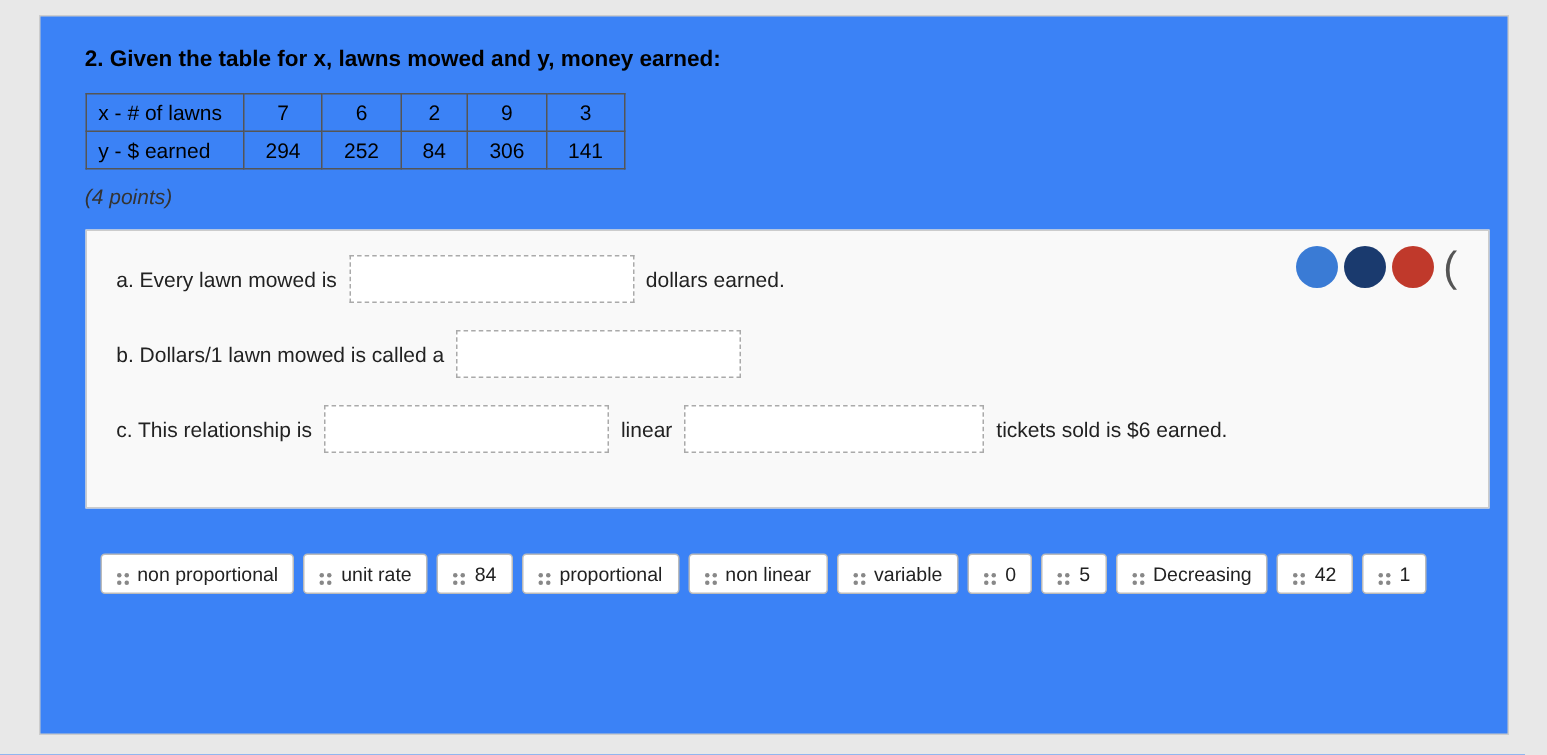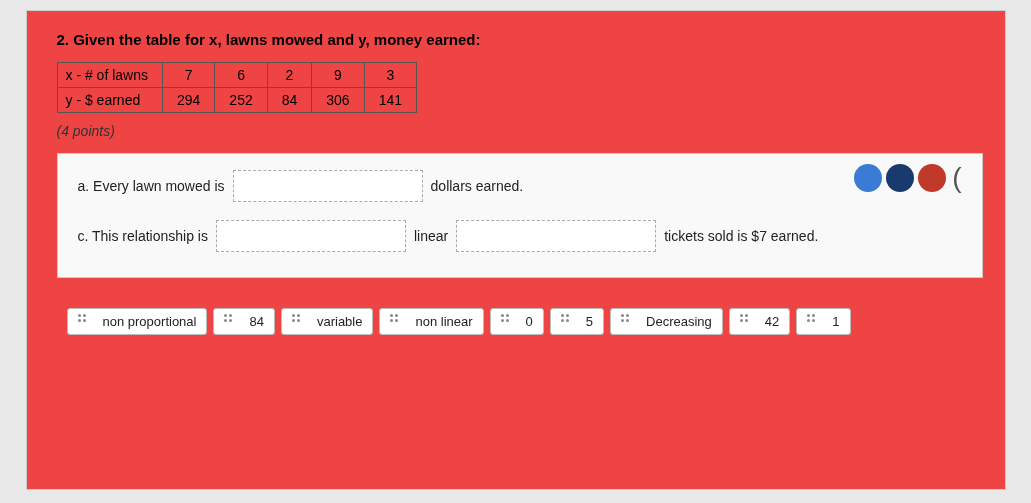--- a/index.html
+++ b/index.html
@@ -8,24 +8,24 @@
       font-family: Arial, sans-serif;
       font-size: 14px;
       width: 1031px;
       min-height: 503px;
       display: flex;
       align-items: flex-start;
       justify-content: center;
       padding: 10px;
     }
     .page {
-      background: #ef4444;
+      background: #3b82f6;
       width: 980px;
       min-height: 480px;
-      padding: 20px 22px 20px 30px;
+      padding: 20px 12px 20px 30px;
       position: relative;
       border: 1px solid #ccc;
     }
     .question-header {
       font-weight: bold;
       font-size: 15px;
       margin-bottom: 14px;
     }
     .table-wrapper {
       margin-bottom: 6px;
@@ -59,21 +59,21 @@
       position: relative;
     }
     .question-row {
       display: flex;
       align-items: center;
       margin-bottom: 18px;
       flex-wrap: wrap;
       gap: 4px;
     }
     .question-row:last-child {
-      margin-bottom: 5px;
+      margin-bottom: 16px;
     }
     .q-label {
       font-size: 14px;
       color: #222;
       white-space: nowrap;
       text-align: center;
     }
     .answer-box {
       border: 1.5px dashed #aaa;
       background: #fff;
@@ -92,22 +92,22 @@
     .chips-bar {
       display: flex;
       align-items: center;
       flex-wrap: wrap;
       gap: 6px;
       margin-top: 22px;
       padding: 8px 10px;
     }
     .chip {
       display: flex;
-      align-items: flex-start;
-      gap: 15px;
+      align-items: flex-end;
+      gap: 4px;
       background: #fff;
       border: 1px solid #bbb;
       border-radius: 3px;
       padding: 5px 10px;
       font-size: 13px;
       cursor: grab;
       user-select: none;
       color: #222;
       white-space: nowrap;
     }
@@ -198,65 +198,83 @@
       <div class="avatar-circle red"></div>
       <span class="bracket-paren">(</span>
     </div>
 
     <div class="question-row">
       <span class="q-label">a.  Every lawn mowed is</span>
       <span class="answer-box answer-box-sm"></span>
       <span class="q-label">dollars earned.</span>
     </div>
 
+    <div class="question-row">
+      <span class="q-label">b.  Dollars/1 lawn mowed is called a</span>
+      <span class="answer-box answer-box-sm"></span>
+    </div>
 
     <div class="question-row">
       <span class="q-label">c.  This relationship is</span>
       <span class="answer-box answer-box-sm"></span>
       <span class="q-label">linear</span>
       <span class="answer-box answer-box-lg"></span>
-      <span class="q-label">tickets sold is $7 earned.</span>
+      <span class="q-label">tickets sold is $6 earned.</span>
     </div>
 
   </div>
 
   <div class="chips-bar" id="chips-bar">
   <div class="chip">
         <span class="chip-dots">
           <span></span>
           <span></span>
         </span>
         <span>non proportional</span>
       </div>
       <div class="chip">
         <span class="chip-dots">
           <span></span>
           <span></span>
         </span>
+        <span>unit rate</span>
+      </div>
+      <div class="chip">
+        <span class="chip-dots">
+          <span></span>
+          <span></span>
+        </span>
         <span>84</span>
       </div>
       <div class="chip">
         <span class="chip-dots">
           <span></span>
           <span></span>
         </span>
+        <span>proportional</span>
+      </div>
+      <div class="chip">
+        <span class="chip-dots">
+          <span></span>
+          <span></span>
+        </span>
+        <span>non linear</span>
+      </div>
+      <div class="chip">
+        <span class="chip-dots">
+          <span></span>
+          <span></span>
+        </span>
         <span>variable</span>
       </div>
       <div class="chip">
         <span class="chip-dots">
           <span></span>
           <span></span>
         </span>
-        <span>non linear</span>
-      </div>
-      <div class="chip">
-        <span class="chip-dots">
-          <span></span>
-          <span></span>
-        </span>
         <span>0</span>
       </div>
       <div class="chip">
         <span class="chip-dots">
           <span></span>
           <span></span>
         </span>
         <span>5</span>
       </div>
       <div class="chip">

